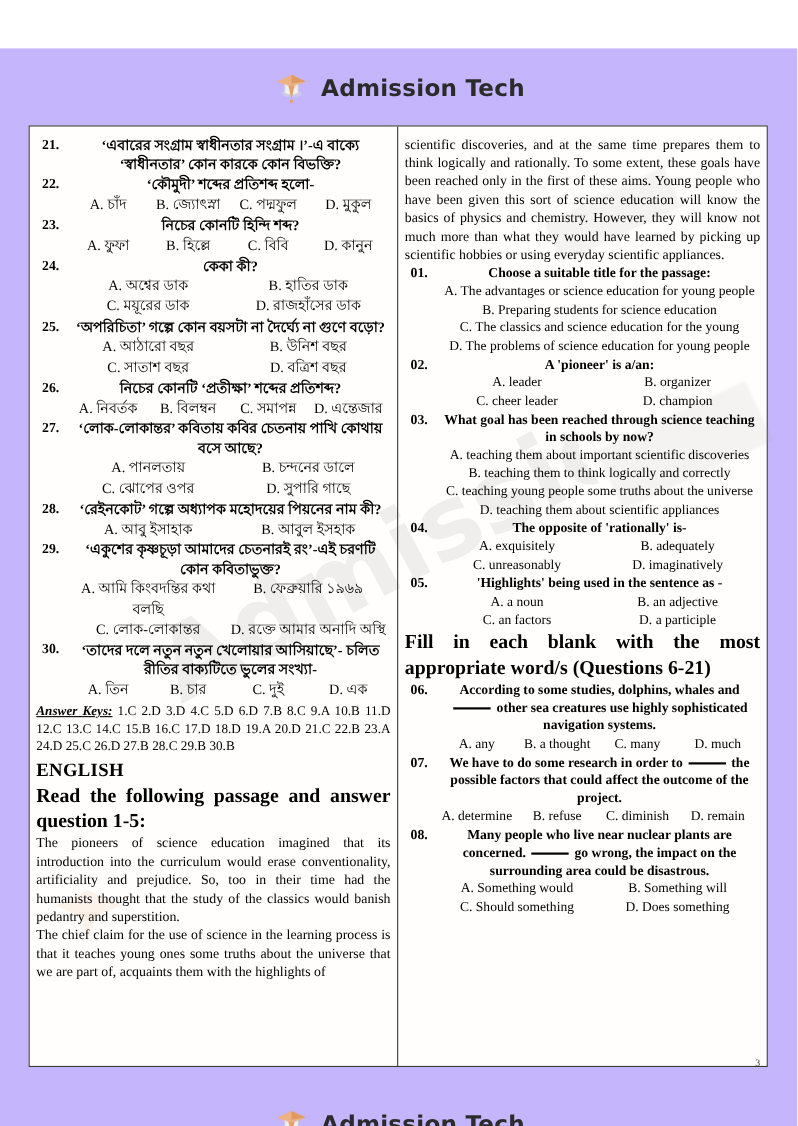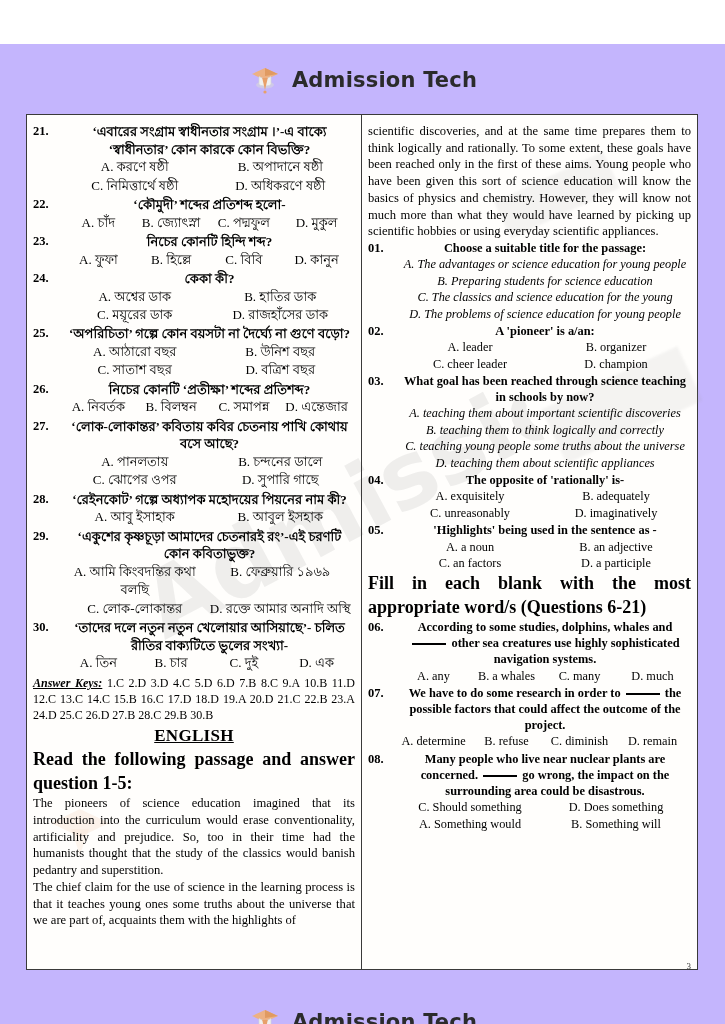--- a/index.html
+++ b/index.html
@@ -87,21 +87,21 @@
   
   .q {
     display: flex;
     margin-bottom: 1px;
   }
   .q-num {
     flex: 0 0 auto;
     font-weight: bold;
     font-size: 12.5px;
     width: 26px;
-    text-align: left;
+    text-align: center;
     padding-right: 5px;
     line-height: 1.32;
   }
   .q-body {
     flex: 1 1 auto;
     min-width: 0;
     text-align: center;
   }
   .q-text {
     font-weight: bold;
@@ -118,21 +118,21 @@
   .opts.bn { font-size: 13px; line-height: 1.42; }
 
   .opt-row {
     display: flex;
     width: 100%;
   }
   .opt-row .opt { padding-right: 4px; }
   .opt-2 .opt { width: 50%; box-sizing: border-box; }
   .opt-4 .opt { width: 25%; box-sizing: border-box; }
 
-  .opt-line { display: block; font-style: italic; }
+  .opt-line { display: block; }
 
   
   .para {
     font-size: 12.6px;
     line-height: 1.33;
     text-align: justify;
     text-justify: inter-word;
     margin: 0;
   }
 
@@ -143,24 +143,22 @@
     text-align: justify;
     margin-top: 2px;
   }
   .ak-label {
     font-weight: bold;
     font-style: italic;
     text-decoration: underline;
   }
 
   .section-title {
-    text-align: center;
     font-weight: bold;
     font-size: 17px;
-    text-decoration: underline;
     margin: 3px 0 2px 0;
     letter-spacing: 0.3px;
   }
 
   .instruction {
     font-weight: bold;
     font-size: 18px;
     line-height: 1.3;
     text-align: justify;
   }
@@ -263,30 +261,20 @@
     </div>
 
     <div class="columns">
 
       <div class="col col-left">
         <div id="bn-questions">
             <div class="q">
               <div class="q-num">21.</div>
               <div class="q-body">
                 <div class="q-text bn">‘এবারের সংগ্রাম স্বাধীনতার সংগ্রাম ।’-এ বাক্যে ‘স্বাধীনতার’ কোন কারকে কোন বিভক্তি?</div>
-                <div class="opts bn">
-                  <div class="opt-row opt-2">
-                    <span class="opt">A. করণে ষষ্ঠী</span>
-                    <span class="opt">B. অপাদানে ষষ্ঠী</span>
-                  </div>
-                  <div class="opt-row opt-2">
-                    <span class="opt">C. নিমিত্তার্থে ষষ্ঠী</span>
-                    <span class="opt">D. অধিকরণে ষষ্ঠী</span>
-                  </div>
-                </div>
               </div>
             </div>
             <div class="q">
               <div class="q-num">22.</div>
               <div class="q-body">
                 <div class="q-text bn">‘কৌমুদী’ শব্দের প্রতিশব্দ হলো-</div>
                 <div class="opts bn">
                   <div class="opt-row opt-4">
                     <span class="opt">A. চাঁদ</span>
                     <span class="opt">B. জ্যোৎস্না</span>
@@ -510,21 +498,21 @@
         <div class="instruction">Fill in each blank with the most appropriate word/s (Questions 6-21)</div>
 
         <div id="fill-questions">
             <div class="q">
               <div class="q-num">06.</div>
               <div class="q-body">
                 <div class="q-text"><span>According to some studies, dolphins, whales and </span><span class="blankline"></span><span> other sea creatures use highly sophisticated navigation systems.</span></div>
                 <div class="opts">
                   <div class="opt-row opt-4">
                     <span class="opt">A. any</span>
-                    <span class="opt">B. a whales</span>
+                    <span class="opt">B. a thought</span>
                     <span class="opt">C. many</span>
                     <span class="opt">D. much</span>
                   </div>
                 </div>
               </div>
             </div>
             <div class="q">
               <div class="q-num">07.</div>
               <div class="q-body">
                 <div class="q-text"><span>We have to do some research in order to </span><span class="blankline"></span><span> the possible factors that could affect the outcome of the project.</span></div>
@@ -537,26 +525,26 @@
                   </div>
                 </div>
               </div>
             </div>
             <div class="q">
               <div class="q-num">08.</div>
               <div class="q-body">
                 <div class="q-text"><span>Many people who live near nuclear plants are concerned. </span><span class="blankline"></span><span> go wrong, the impact on the surrounding area could be disastrous.</span></div>
                 <div class="opts">
                   <div class="opt-row opt-2">
+                    <span class="opt">A. Something would</span>
+                    <span class="opt">B. Something will</span>
+                  </div>
+                  <div class="opt-row opt-2">
                     <span class="opt">C. Should something</span>
                     <span class="opt">D. Does something</span>
-                  </div>
-                  <div class="opt-row opt-2">
-                    <span class="opt">A. Something would</span>
-                    <span class="opt">B. Something will</span>
                   </div>
                 </div>
               </div>
             </div>
           </div>
 
         <div class="page-num">3</div>
       </div>
 
     </div>

